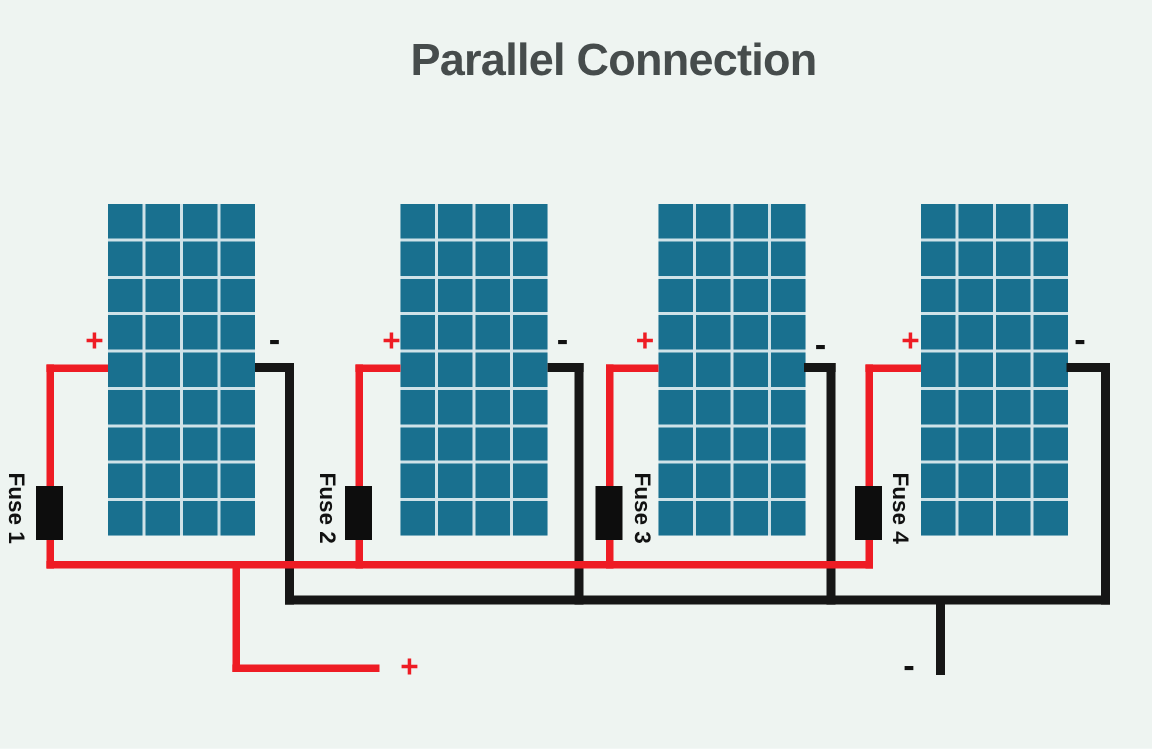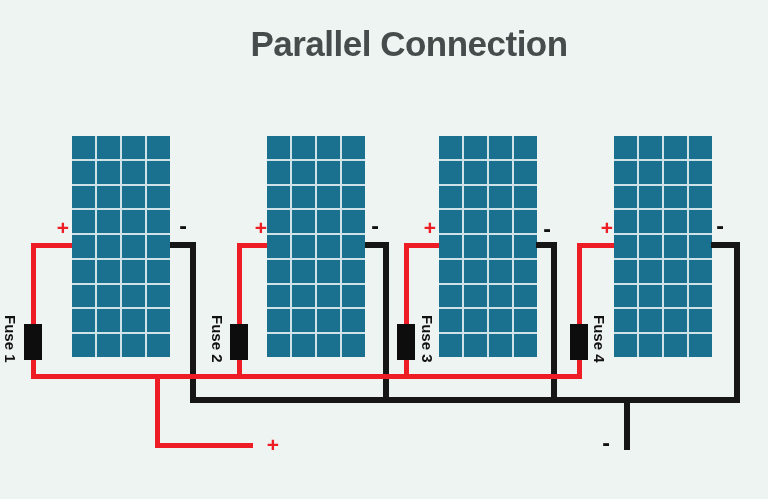--- a/index.html
+++ b/index.html
@@ -4,21 +4,21 @@
 <style>
   html,body{margin:0;padding:0;}
   body{font-family:"Liberation Sans", sans-serif;}
   #stage{
     position:relative;width:768px;height:499px;
     background:var(--background,#eef4f1);overflow:hidden;
   }
   
   .title{
     position:absolute;left:209px;top:24px;width:400px;
-    text-align:center;font-size:35px;font-weight:bold;
+    text-align:center;font-size:30px;font-weight:bold;
     letter-spacing:-0.5px;color:var(--title-color,#464c4c);
   }
   
   .panel{
     position:absolute;top:136px;width:98px;height:221px;
     display:grid;gap:2px;background:var(--panel-grid-line,#cfe2e8);
   }
   .p1{left:72px}.p2{left:267px}.p3{left:439px}.p4{left:614px}
   .cell{background:var(--panel-cell,#19708f);}
   

